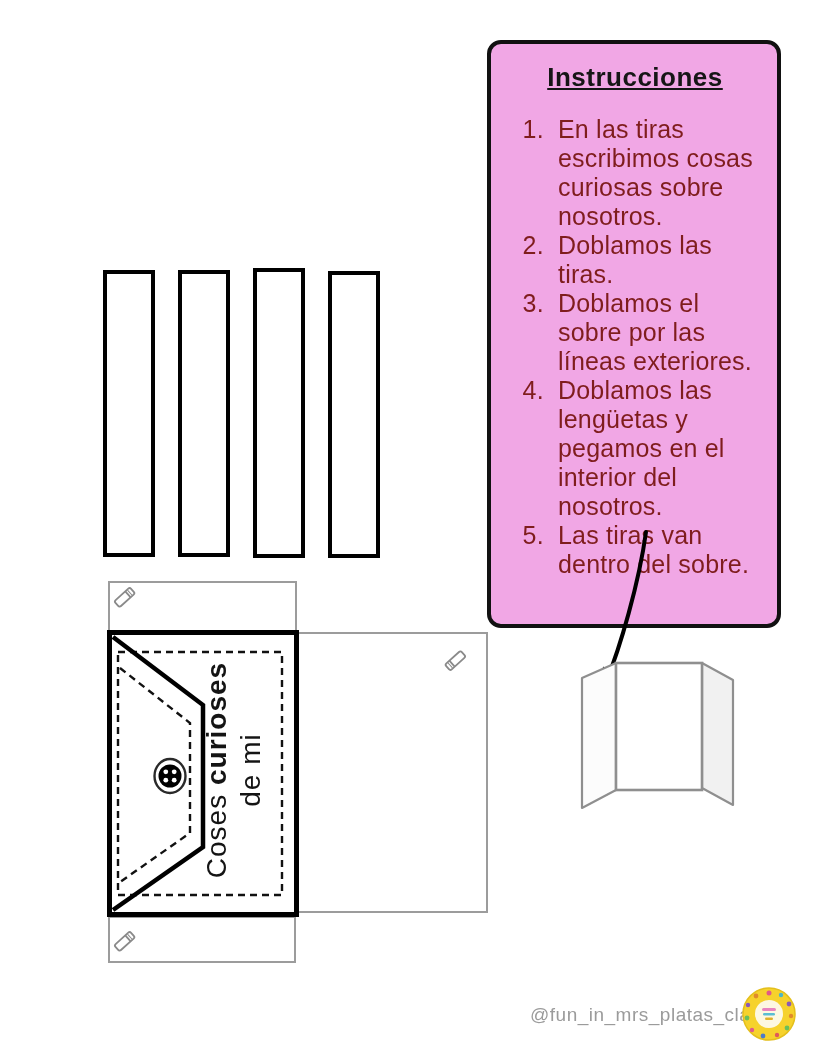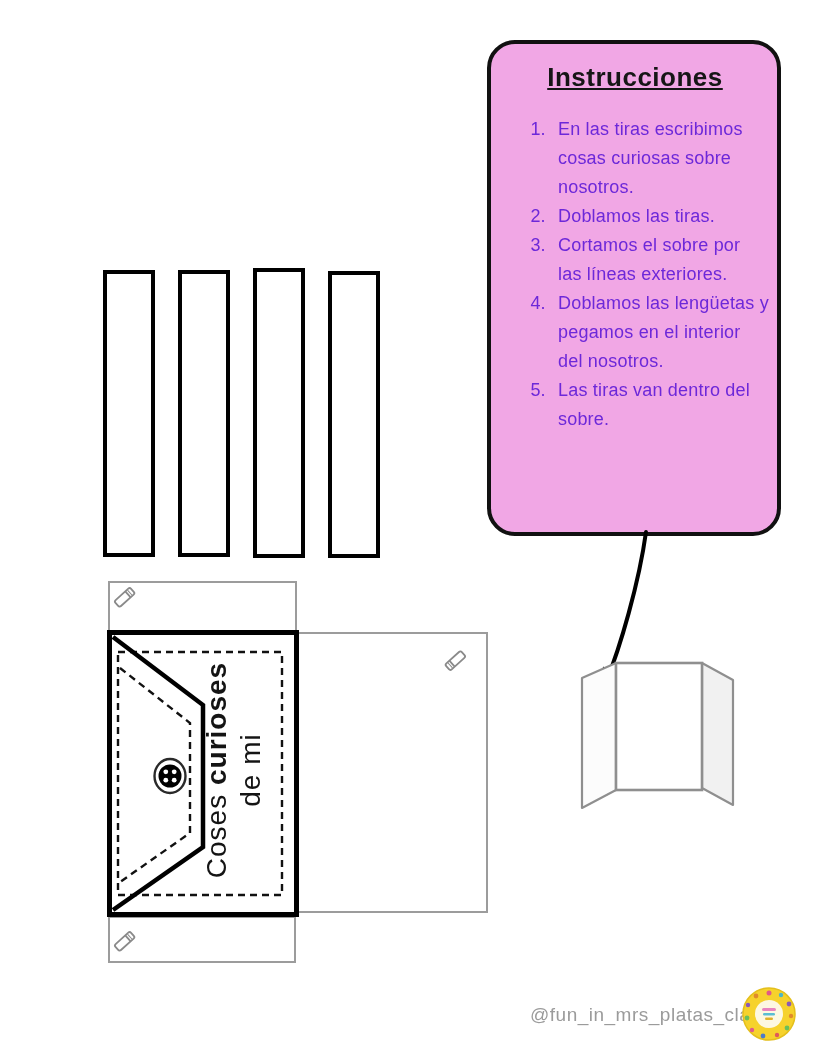--- a/index.html
+++ b/index.html
@@ -38,31 +38,31 @@
     text-align:center;color:#141414;
     font-size:28px;line-height:34px;letter-spacing:1px;white-space:nowrap;
   }
   .env-label .bold{font-weight:bold;}
   .glue{position:absolute;width:28px;height:28px;}
   .glue.g1{left:111px;top:583px;}
   .glue.g2{left:111px;top:927px;}
   .glue.g3{left:441px;top:647px;transform:rotate(180deg);}
   
   .bubble{
-    position:absolute;left:487px;top:40px;width:294px;height:496px;
-    background:#f1a7e5;border:4.5px solid #111;border-radius:28px;
+    position:absolute;left:487px;top:40px;width:294px;height:588px;
+    background:#f1a7e5;border:4.5px solid #111;border-radius:14px;
     box-sizing:border-box;padding:14px 8px 12px 10px;
   }
   .bubble-title{
     text-align:center;font-size:26px;font-weight:bold;
     text-decoration:underline;color:#161616;margin-top:4px;letter-spacing:0.5px;
   }
   .bubble ol{
     margin:22px 0 16px 0;padding-left:50px;
-    font-size:18px;line-height:29px;color:#6d28d9;letter-spacing:0.2px;
+    font-size:25px;line-height:29px;color:#7f1d1d;letter-spacing:0.2px;
   }
   .bubble ol li{padding-left:7px;margin:0;}
   
   .overlay{position:absolute;left:0;top:0;pointer-events:none;}
   .trifold{position:absolute;left:574px;top:653px;}
   
   .footer-handle{
     position:absolute;left:530px;top:1004px;
     font-size:19px;color:#9b9b9b;letter-spacing:0.5px;
   }
@@ -126,21 +126,21 @@
       <line x1="18" y1="10" x2="18" y2="18"></line>
       <line x1="20.5" y1="10.5" x2="20.5" y2="17.5" stroke-width="1"></line>
     </g>
   </svg>
 
   <div class="bubble">
     <div class="bubble-title">Instrucciones</div>
     <ol>
       <li>En las tiras escribimos cosas curiosas sobre nosotros.</li>
       <li>Doblamos las tiras.</li>
-      <li>Cortamos el sobre por las líneas exteriores.</li>
+      <li>Doblamos el sobre por las líneas exteriores.</li>
       <li>Doblamos las lengüetas y pegamos en el interior del nosotros.</li>
       <li>Las tiras van dentro del sobre.</li>
     </ol>
   </div>
 
   <svg class="overlay" width="816" height="1055" viewBox="0 0 816 1055">
     <defs>
       <marker id="ah" markerUnits="userSpaceOnUse" markerWidth="18" markerHeight="18" viewBox="0 0 12 12" refX="9" refY="6" orient="auto">
         <path d="M0,0 L12,6 L0,12 L3.5,6 Z" fill="#000"></path>
       </marker>

